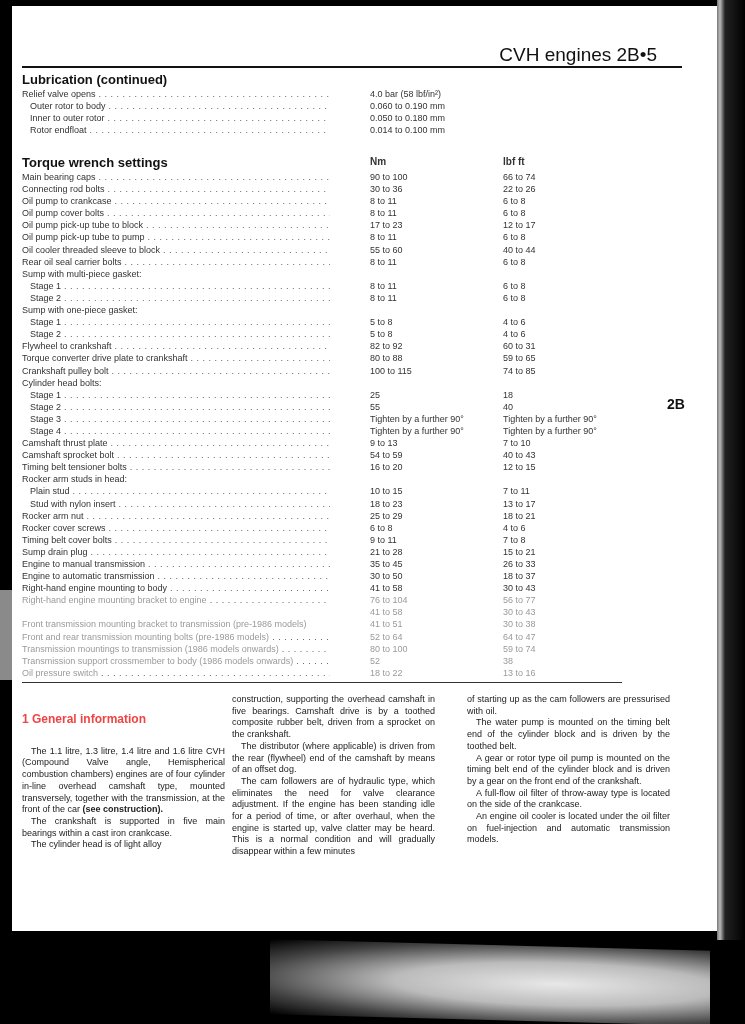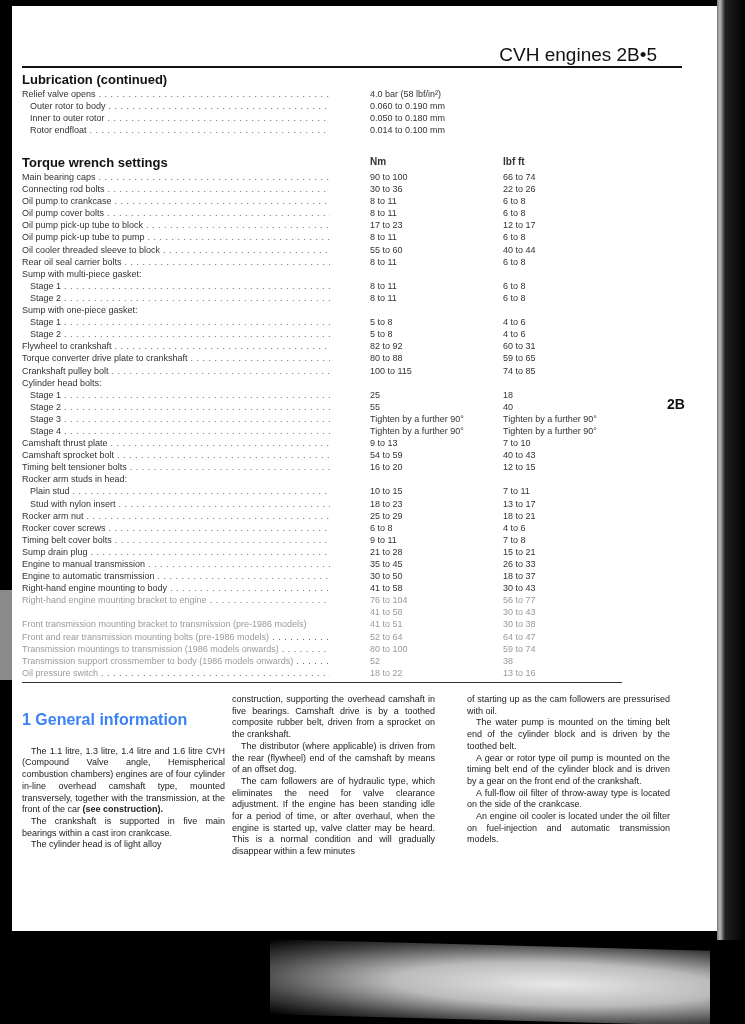--- a/index.html
+++ b/index.html
@@ -53,21 +53,21 @@
   }
   .body-rule {
     position:absolute; left:10px; top:676px; width:600px; height:1px; background:#333;
   }
   .col {
     position:absolute; top:688px; width:203px; font-size:9px; line-height:11.7px; color:#222;
     text-align:justify;
   }
   .col p { margin:0; text-indent:9px; }
   .col p.noindent { text-indent:0; }
-  .col h2 { font-size:16px; margin:20px 0 20px 0; color:#3b82f6; font-weight:bold; }
+  .col h2 { font-size:12px; margin:20px 0 20px 0; color:#ef4444; font-weight:bold; }
 </style>
 </head>
 <body>
 
 <div class="gray-band"></div>
 <div class="right-edge"></div>
 <div class="bottom-scan"></div>
 
 <div class="page">
   <div class="running-head">CVH engines 2B•5</div>

